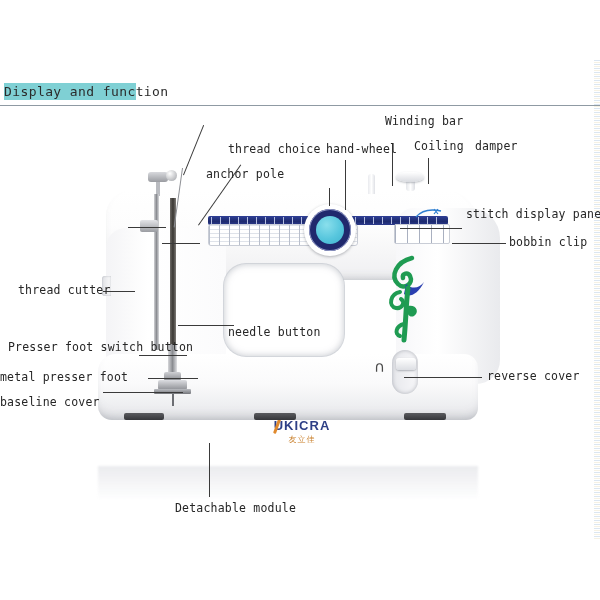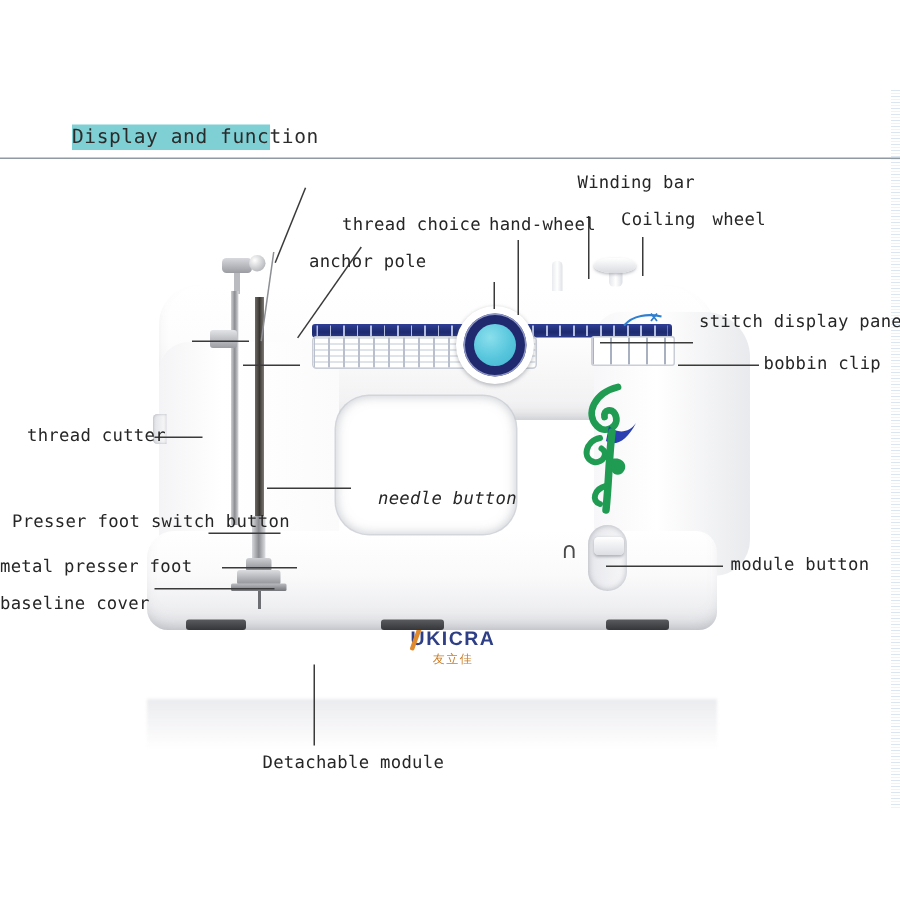--- a/index.html
+++ b/index.html
@@ -17,21 +17,21 @@
     position:absolute;top:60px;right:0;width:6px;height:480px;
     background-image:
       repeating-linear-gradient(to bottom,#bfd3e6 0 1px,transparent 1px 4px),
       repeating-linear-gradient(to bottom,#efe9cf 0 1px,transparent 1px 4px);
     background-position:0 0, 2px 2px;
     background-size:3px 4px, 3px 4px;
     opacity:.55;
   }
 
   
-  .hdr{position:absolute;left:4px;top:84px;font-size:13px;color:#2b2b2b;letter-spacing:.4px;white-space:nowrap;margin-left:44px;}
+  .hdr{position:absolute;left:4px;top:84px;font-size:13px;color:#2b2b2b;letter-spacing:.4px;white-space:nowrap;}
   .hdr .hl{background:#7fd0d4;padding:1px 0;}
   .hdr-rule{position:absolute;left:0;top:105px;width:600px;height:1px;background:#8f9aa3;}
 
   
   .lbl{
     position:absolute;font-size:11.5px;color:#262626;white-space:nowrap;
     letter-spacing:.2px;line-height:1.15;
   }
 
   
@@ -281,27 +281,27 @@
 
   <div class="ld h" style="left:404px;top:377px;width:78px;"></div>
 
   <div class="ld v" style="left:209px;top:443px;height:54px;"></div>
 
   <div class="lbl" style="left:228px;top:143px;">thread choice</div>
   <div class="lbl" style="left:206px;top:168px;">anchor pole</div>
   <div class="lbl" style="left:385px;top:115px;text-align:center;">Winding bar</div>
   <div class="lbl" style="left:326px;top:143px;">hand-wheel</div>
   <div class="lbl" style="left:414px;top:140px;">Coiling</div>
-  <div class="lbl" style="left:475px;top:140px;">wheel</div>
+  <div class="lbl" style="left:475px;top:140px;">damper</div>
 
   <div class="lbl" style="left:18px;top:284px;">thread cutter</div>
 
-  <div class="lbl" style="left:252px;top:326px;font-style:italic;">needle button</div>
+  <div class="lbl" style="left:228px;top:326px;">needle button</div>
   <div class="lbl" style="left:0px;top:371px;">metal presser foot</div>
   <div class="lbl" style="left:8px;top:341px;">Presser foot switch button</div>
   <div class="lbl" style="left:0px;top:396px;">baseline cover</div>
 
   <div class="lbl" style="left:466px;top:208px;">stitch display panel</div>
   <div class="lbl" style="left:509px;top:236px;">bobbin clip</div>
-  <div class="lbl" style="left:487px;top:370px;">module button</div>
+  <div class="lbl" style="left:487px;top:370px;">reverse cover</div>
   <div class="lbl" style="left:164px;top:502px;margin-left:11px;">Detachable module</div>
 
 </div>
 
 </body></html>

